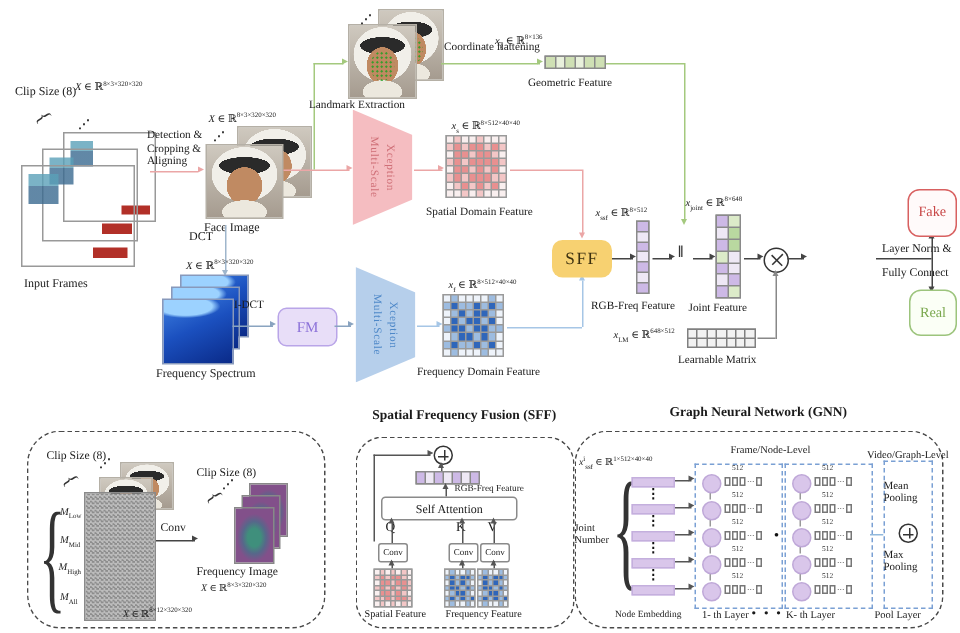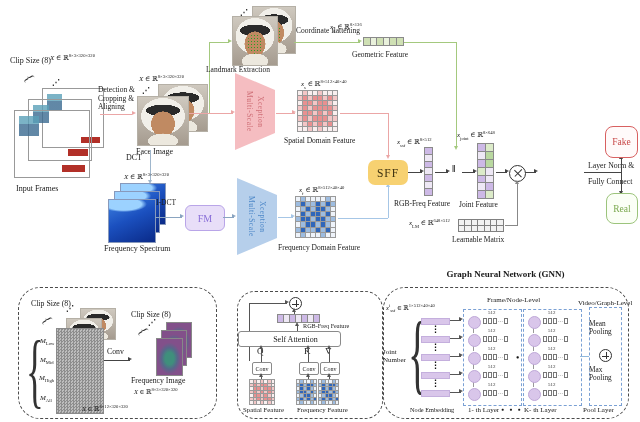--- a/index.html
+++ b/index.html
@@ -406,20 +406,21 @@
   <span class="lbl" style="left:131px;top:311px;font-size:7.8px;">Clip Size (8)</span>
   <span class="squig" style="left:140px;top:323px;"></span>
   <span class="dots3" style="left:148px;top:318px;">⋰</span>
   <div class="fimg" style="left:166px;top:322px;width:24px;height:34px;"></div>
   <div class="fimg" style="left:161px;top:330px;width:24px;height:34px;"></div>
   <div class="fimg" style="left:156px;top:338px;width:25px;height:36px;"></div>
   <span class="lbl" style="left:131px;top:377px;font-size:7.8px;">Frequency Image</span>
   <span class="formula" style="left:134px;top:387px;font-size:6.5px;"><i>X</i> ∈ ℝ<sup>8×3×320×320</sup></span>
   <span class="formula" style="left:82px;top:404px;font-size:6.5px;"><i>X</i> ∈ ℝ<sup>8×12×320×320</sup></span>
 
+  <div class="title" style="left:237px;top:271px;width:145px;">Spatial Frequency Fusion (SFF)</div>
   <div class="panelbox" style="left:237px;top:291px;width:144px;height:126px;border-radius:18px;"></div>
   <div class="opc" style="left:289px;top:297px;width:11px;height:11px;">
       <span class="b1"></span>
       <span class="b2"></span>
     </div>
   <div class="ln" style="left:249px;top:303px;width:1px;height:58px;background:#555;"></div>
   <div class="ln" style="left:249px;top:303px;width:38px;height:1px;background:#555;"></div>
   <div class="ah ah-r" style="left:285px;top:300.4px;--c:#555;"></div>
   <div class="ln" style="left:294px;top:309px;width:1px;height:5px;background:#555;"></div>
   <div class="ah ah-u" style="left:291.9px;top:308px;--c:#555;"></div>
@@ -428,21 +429,21 @@
       <div style="background: rgb(238, 232, 245);"></div>
       <div style="background: rgb(205, 185, 230);"></div>
       <div style="background: rgb(238, 232, 245);"></div>
       <div style="background: rgb(205, 185, 230);"></div>
       <div style="background: rgb(238, 232, 245);"></div>
       <div style="background: rgb(205, 185, 230);"></div>
     </div>
   <span class="lbl" style="left:303px;top:322px;font-size:6.2px;">RGB-Freq Feature</span>
   <div class="ln" style="left:297px;top:324px;width:1px;height:7px;background:#555;"></div>
   <div class="ah ah-u" style="left:294.9px;top:322px;--c:#555;"></div>
-  <div class="sa-box" style="left:238px;top:331px;width:89px;height:14px;padding-left:12px;">
+  <div class="sa-box" style="left:254px;top:331px;width:89px;height:14px;">
     <span style="font-size:8px;">Self Attention</span>
   </div>
   <span class="lbl" style="left:257px;top:346px;font-size:9px;">Q</span>
   <span class="lbl" style="left:304px;top:346px;font-size:9px;">K</span>
   <span class="lbl" style="left:325px;top:346px;font-size:9px;">V</span>
   <div class="ln" style="left:261px;top:347px;width:1px;height:15px;background:#555;"></div>
   <div class="ah ah-u" style="left:258.9px;top:345px;--c:#555;"></div>
   <div class="ln" style="left:308px;top:347px;width:1px;height:15px;background:#555;"></div>
   <div class="ah ah-u" style="left:305.9px;top:345px;--c:#555;"></div>
   <div class="ln" style="left:329px;top:347px;width:1px;height:15px;background:#555;"></div>

